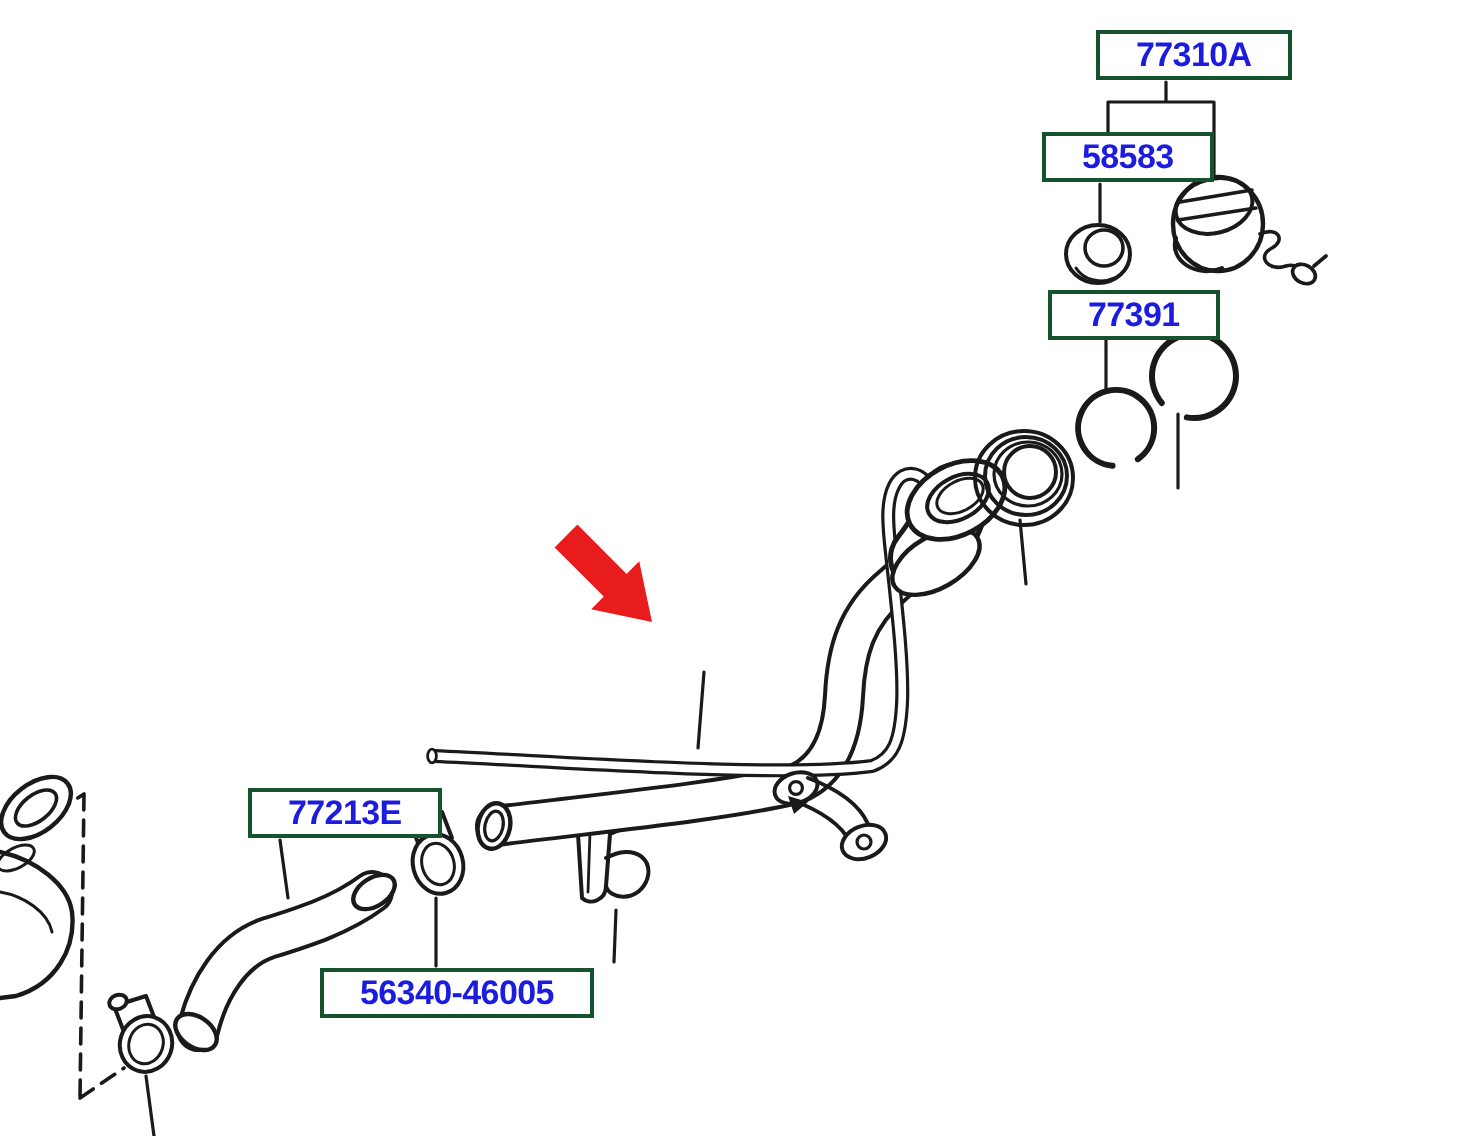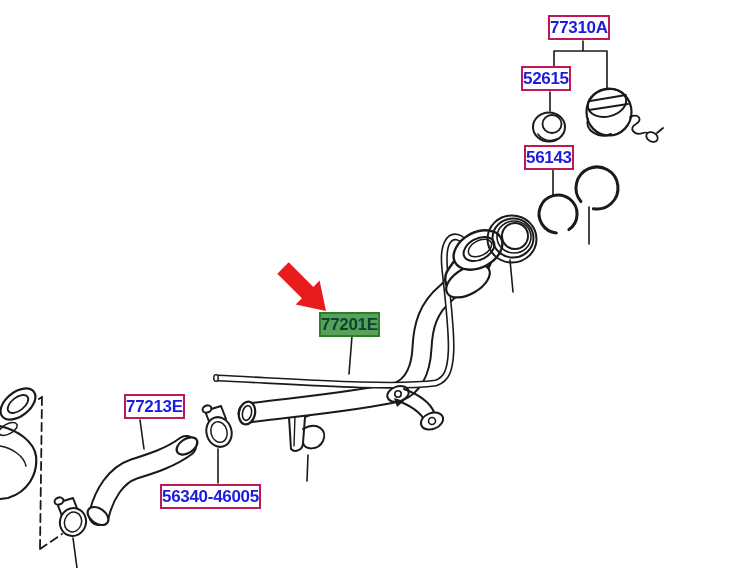--- a/index.html
+++ b/index.html
@@ -7,22 +7,22 @@
     position:relative;width:730px;height:568px;background:#ffffff;overflow:hidden;
     font-family:"Liberation Sans",sans-serif;
   }
   .canvas svg{position:absolute;left:0;top:0;}
   .plabel{
     position:absolute;
     font:bold 17px/19px "Liberation Sans",sans-serif;
     letter-spacing:-0.3px;
     color:#1c1cdf;
     background:#ffffff;
-    border:2px solid #be185d;
-    padding:1px 0;
+    border:2px solid #14532d;
+    padding:1px 18px;
     white-space:nowrap;
     cursor:pointer;
   }
   .plabel.hl{
     background:#58a158;
     color:#0d4334;
     border-color:#2c7d2c;
   }
 </style>
 </head>
@@ -150,18 +150,17 @@
       <path d="M630,117 C639,113 643,120 636,124 C628,128 634,136 643,133 C646,132 649,133 650,135" stroke-width="1.8" fill="none"></path>
       <ellipse cx="652" cy="137" rx="6" ry="4.5" transform="rotate(28 652 137)" stroke-width="1.8"></ellipse>
       <path d="M657,133 L663,128" stroke-width="1.8" fill="none"></path>
     </g>
   </g>
 
   <polygon points="277.3,273.7 301.9,298.3 295.6,304.6 326,311 319.6,280.6 313.3,287.0 288.7,262.3" fill="#e81c1c"></polygon>
 </svg>
 
   <div class="plabel" style="left:548px;top:15px">77310A</div>
-  <div class="plabel" style="left:521px;top:66px">52615</div>
-  <div class="plabel" style="left:524px;top:145px">56143</div>
-  <div class="plabel hl" style="left:319px;top:312px">77201E</div>
+  <div class="plabel" style="left:521px;top:66px">58583</div>
+  <div class="plabel" style="left:524px;top:145px">77391</div>
   <div class="plabel" style="left:124px;top:394px">77213E</div>
   <div class="plabel" style="left:160px;top:484px">56340-46005</div>
 </div>
 
 </body></html>

